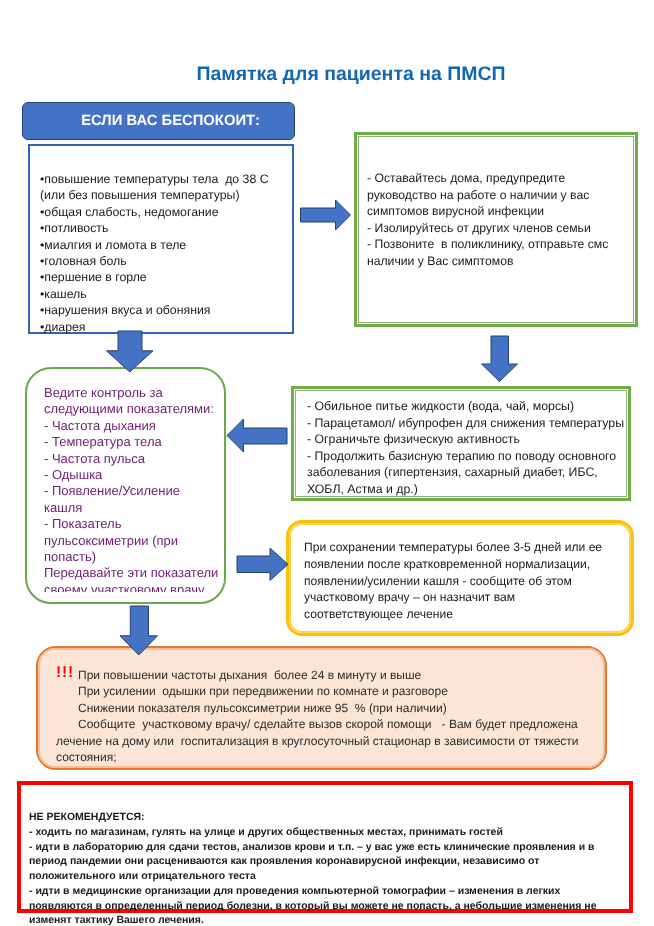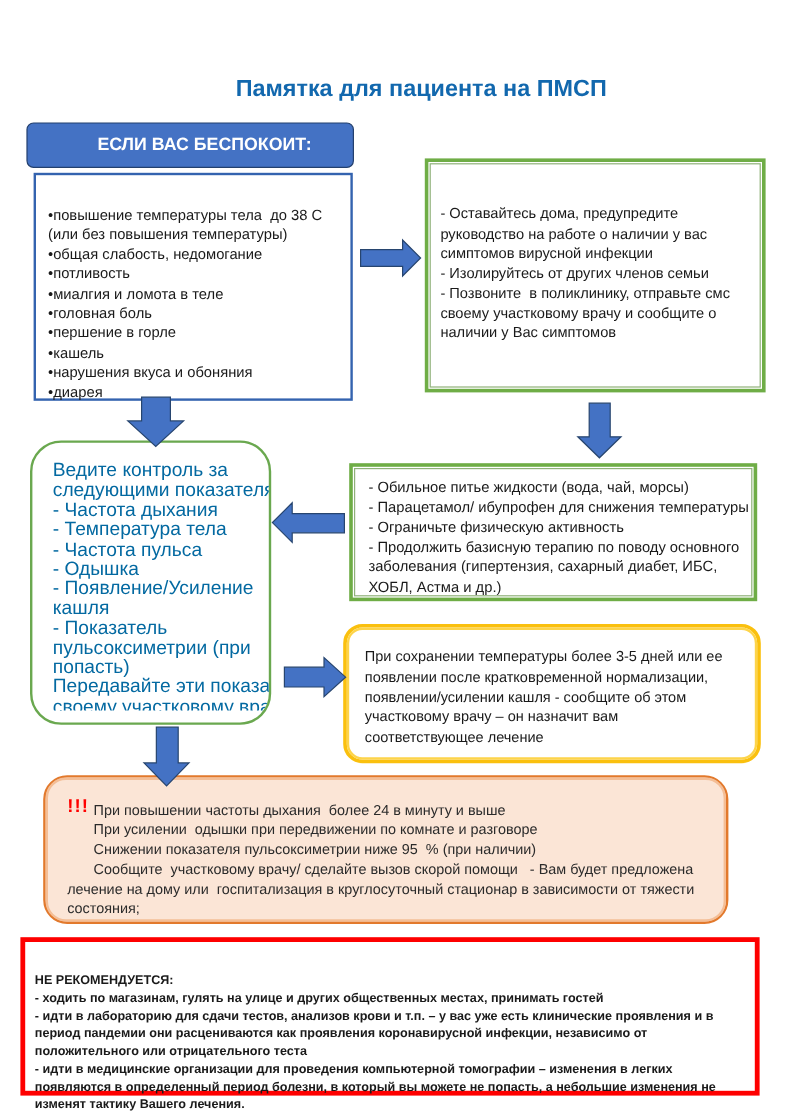--- a/index.html
+++ b/index.html
@@ -32,21 +32,21 @@
                border:3px solid #6FAD46;padding-left:29px;}
   #green-box-1::after{content:"";position:absolute;left:1px;top:1px;right:1px;bottom:1px;
                border:1px solid #8FB179;pointer-events:none;}
   #green-box-1-text{left:10px;top:35px;width:270px;
                font-size:12.2px;color:#1a1a1a;line-height:16.5px;}
 
   
   #green-round{left:25px;top:367px;width:201px;height:237px;background:#ffffff;
                border:2.2px solid #6AA84F;border-radius:26px;overflow:hidden;}
   #green-round-text{left:17px;top:16px;width:184px;height:207px;overflow:hidden;
-               font-size:16px;color:#0369a1;line-height:16.4px;}
+               font-size:13px;color:#701a75;line-height:16.4px;}
 
   
   #green-box-2{left:291px;top:386px;width:340px;height:115px;background:#ffffff;
                border:3px solid #6FAD46;padding-left:36px;}
   #green-box-2::after{content:"";position:absolute;left:1px;top:1px;right:1px;bottom:1px;
                border:1px solid #8FB179;pointer-events:none;}
   #green-box-2-text{left:13px;top:9px;width:328px;
                font-size:12.3px;color:#1a1a1a;line-height:16.6px;}
 
   
@@ -104,21 +104,20 @@
       </div>
   </div>
 
   <div class="abs" id="green-box-1">
     <div class="abs" id="green-box-1-text">
         <div class="ln">- Оставайтесь дома, предупредите</div>
         <div class="ln">руководство на работе о наличии у вас</div>
         <div class="ln">симптомов вирусной инфекции</div>
         <div class="ln">- Изолируйтесь от других членов семьи</div>
         <div class="ln">- Позвоните  в поликлинику, отправьте смс</div>
-        <div class="ln">своему участковому врачу и сообщите о</div>
         <div class="ln">наличии у Вас симптомов</div>
       </div>
   </div>
 
   <div class="abs" id="green-round">
     <div class="abs" id="green-round-text">
         <div class="ln">Ведите контроль за</div>
         <div class="ln">следующими показателями:</div>
         <div class="ln">- Частота дыхания</div>
         <div class="ln">- Температура тела</div>

